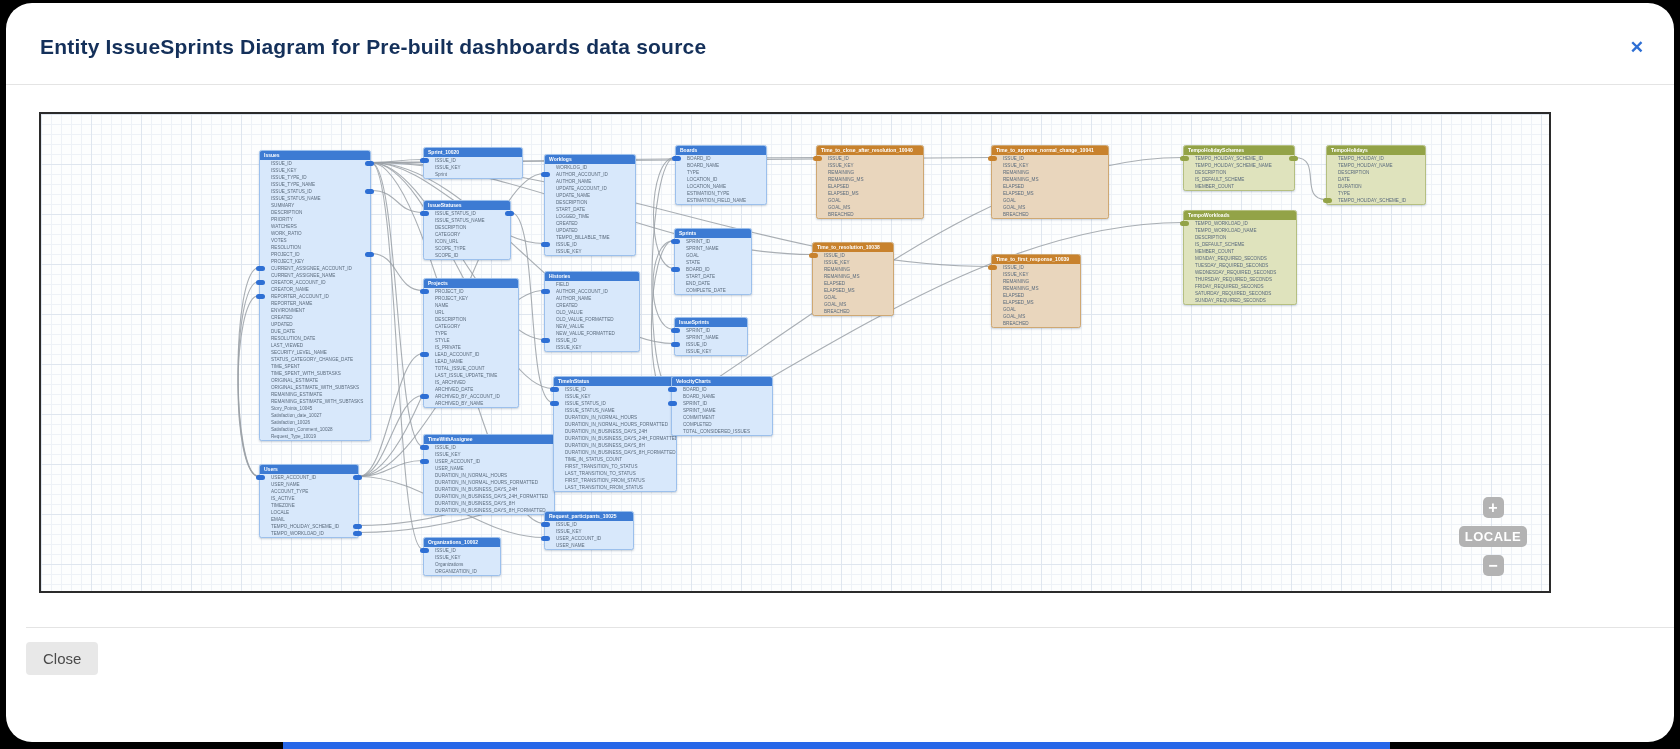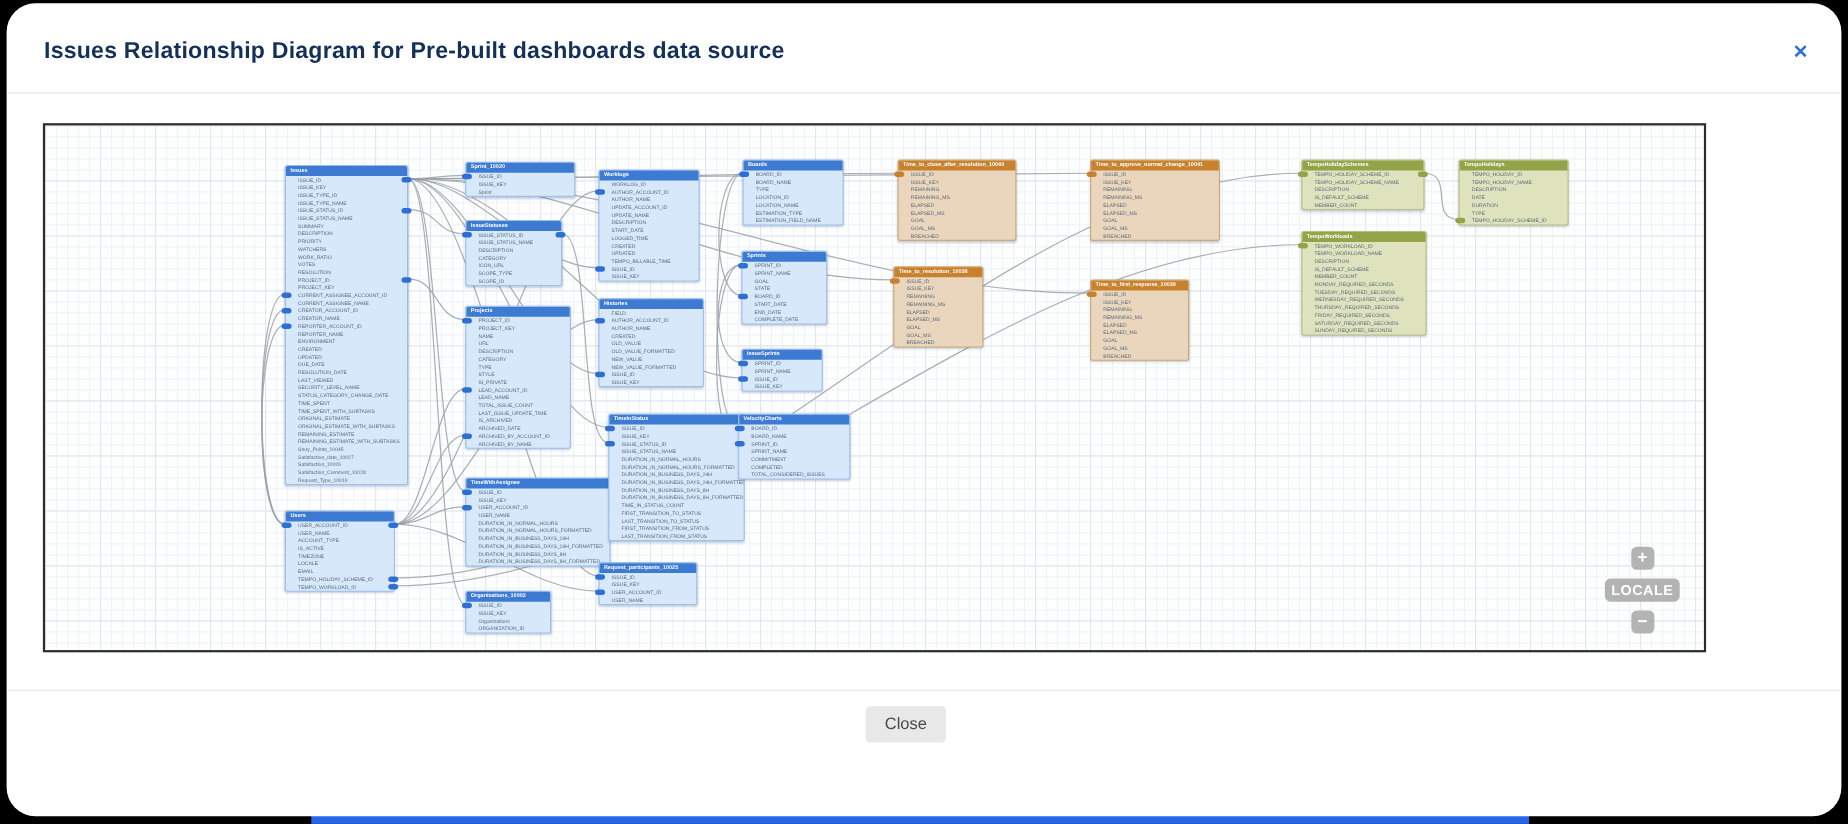--- a/index.html
+++ b/index.html
@@ -30,31 +30,31 @@
   .erd-table-header { height:9px; line-height:9px; padding:0 4px; font-size:5px; font-weight:bold; color:#fff; border-radius:1.5px 1.5px 0 0; white-space:nowrap; overflow:hidden; }
   .erd-field { height:7px; line-height:7px; font-size:4.6px; color:#5b6b7d; padding-left:11px; padding-right:3px; white-space:nowrap; overflow:hidden; }
   .erd-port { position:absolute; width:9px; height:5px; border-radius:2.5px; }
   .erd-port.l { left:-4px; } .erd-port.r { right:-4px; }
 
   .zoom-col { position:absolute; right:24px; top:383px; width:64px; display:flex; flex-direction:column; align-items:center; gap:8px; }
   .zbtn { background:#b3b3b3; color:#fff; font-weight:bold; border:none; border-radius:5px; cursor:pointer; font-family:"Liberation Sans",sans-serif; display:flex; align-items:center; justify-content:center; }
   .zbtn.sq { width:21px; height:21px; font-size:16px; }
   .zbtn.reset { height:21px; padding:0 6px; font-size:13px; letter-spacing:.5px; }
 
-  .modal-footer { margin-top:34px; border-top:1px solid #e4e4e4; height:62px; display:flex; align-items:center; justify-content:center; padding-right:33px; }
+  .modal-footer { margin-top:34px; border-top:1px solid #e4e4e4; height:62px; display:flex; align-items:center; justify-content:flex-start; padding-right:33px;margin-left:20px; }
   .close-btn { background:#e8e8e8; color:#4a4a4a; border:none; border-radius:4px; padding:8px 17px; font-size:15px; cursor:pointer; font-family:"Liberation Sans",sans-serif; }
 </style>
 </head>
 <body>
 
 <div class="under-bar"></div>
 
 <div class="modal">
   <div class="modal-header">
-    <div class="modal-title">Issues Relationship Diagram for Pre-built dashboards data source</div>
+    <div class="modal-title">Entity IssueSprints Diagram for Pre-built dashboards data source</div>
     <button class="modal-close">✕</button>
   </div>
 
   <div class="content">
     <div class="canvas" id="erd-canvas-wrap">
       <svg id="erd-edges">
           <path d="M330,48.5 C358,48.5 354,45.5 382,45.5"></path>
           <path d="M330,76.5 C358,76.5 354,98.5 382,98.5"></path>
           <path d="M330,139.5 C358,139.5 354,176.5 382,176.5"></path>
           <path d="M330,48.5 C390.55,48.5 442.45,129.5 503,129.5"></path>

